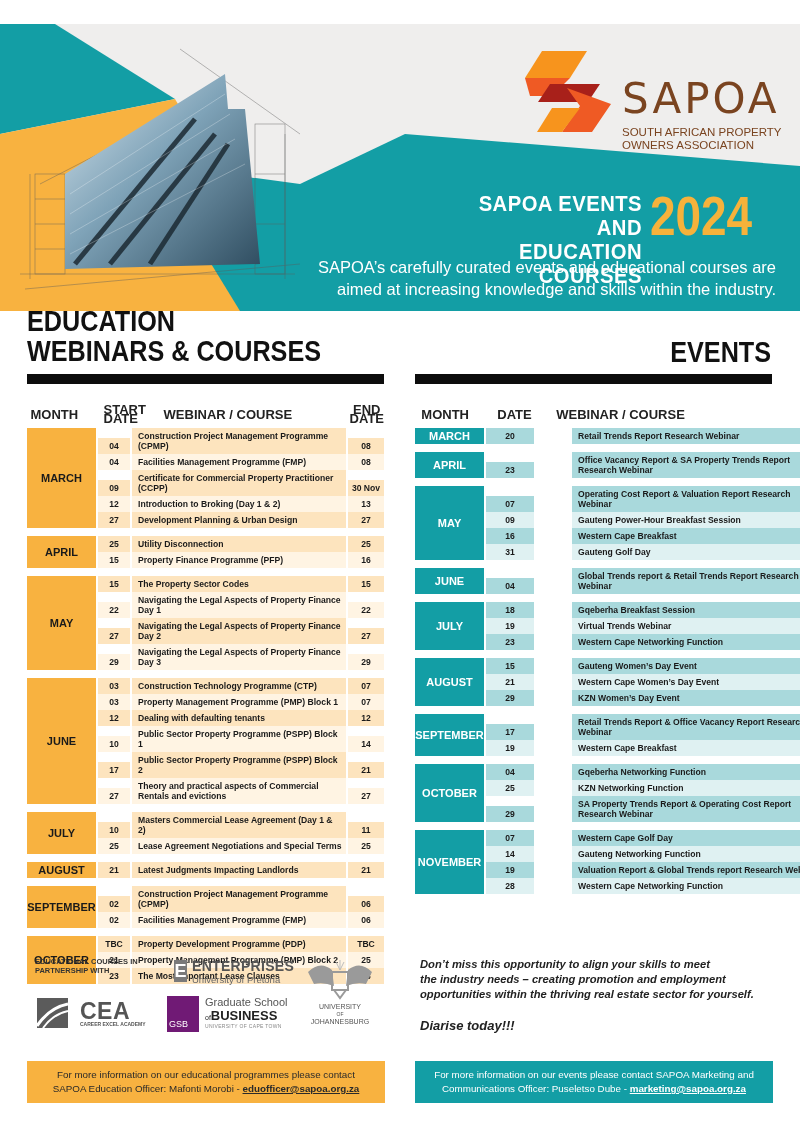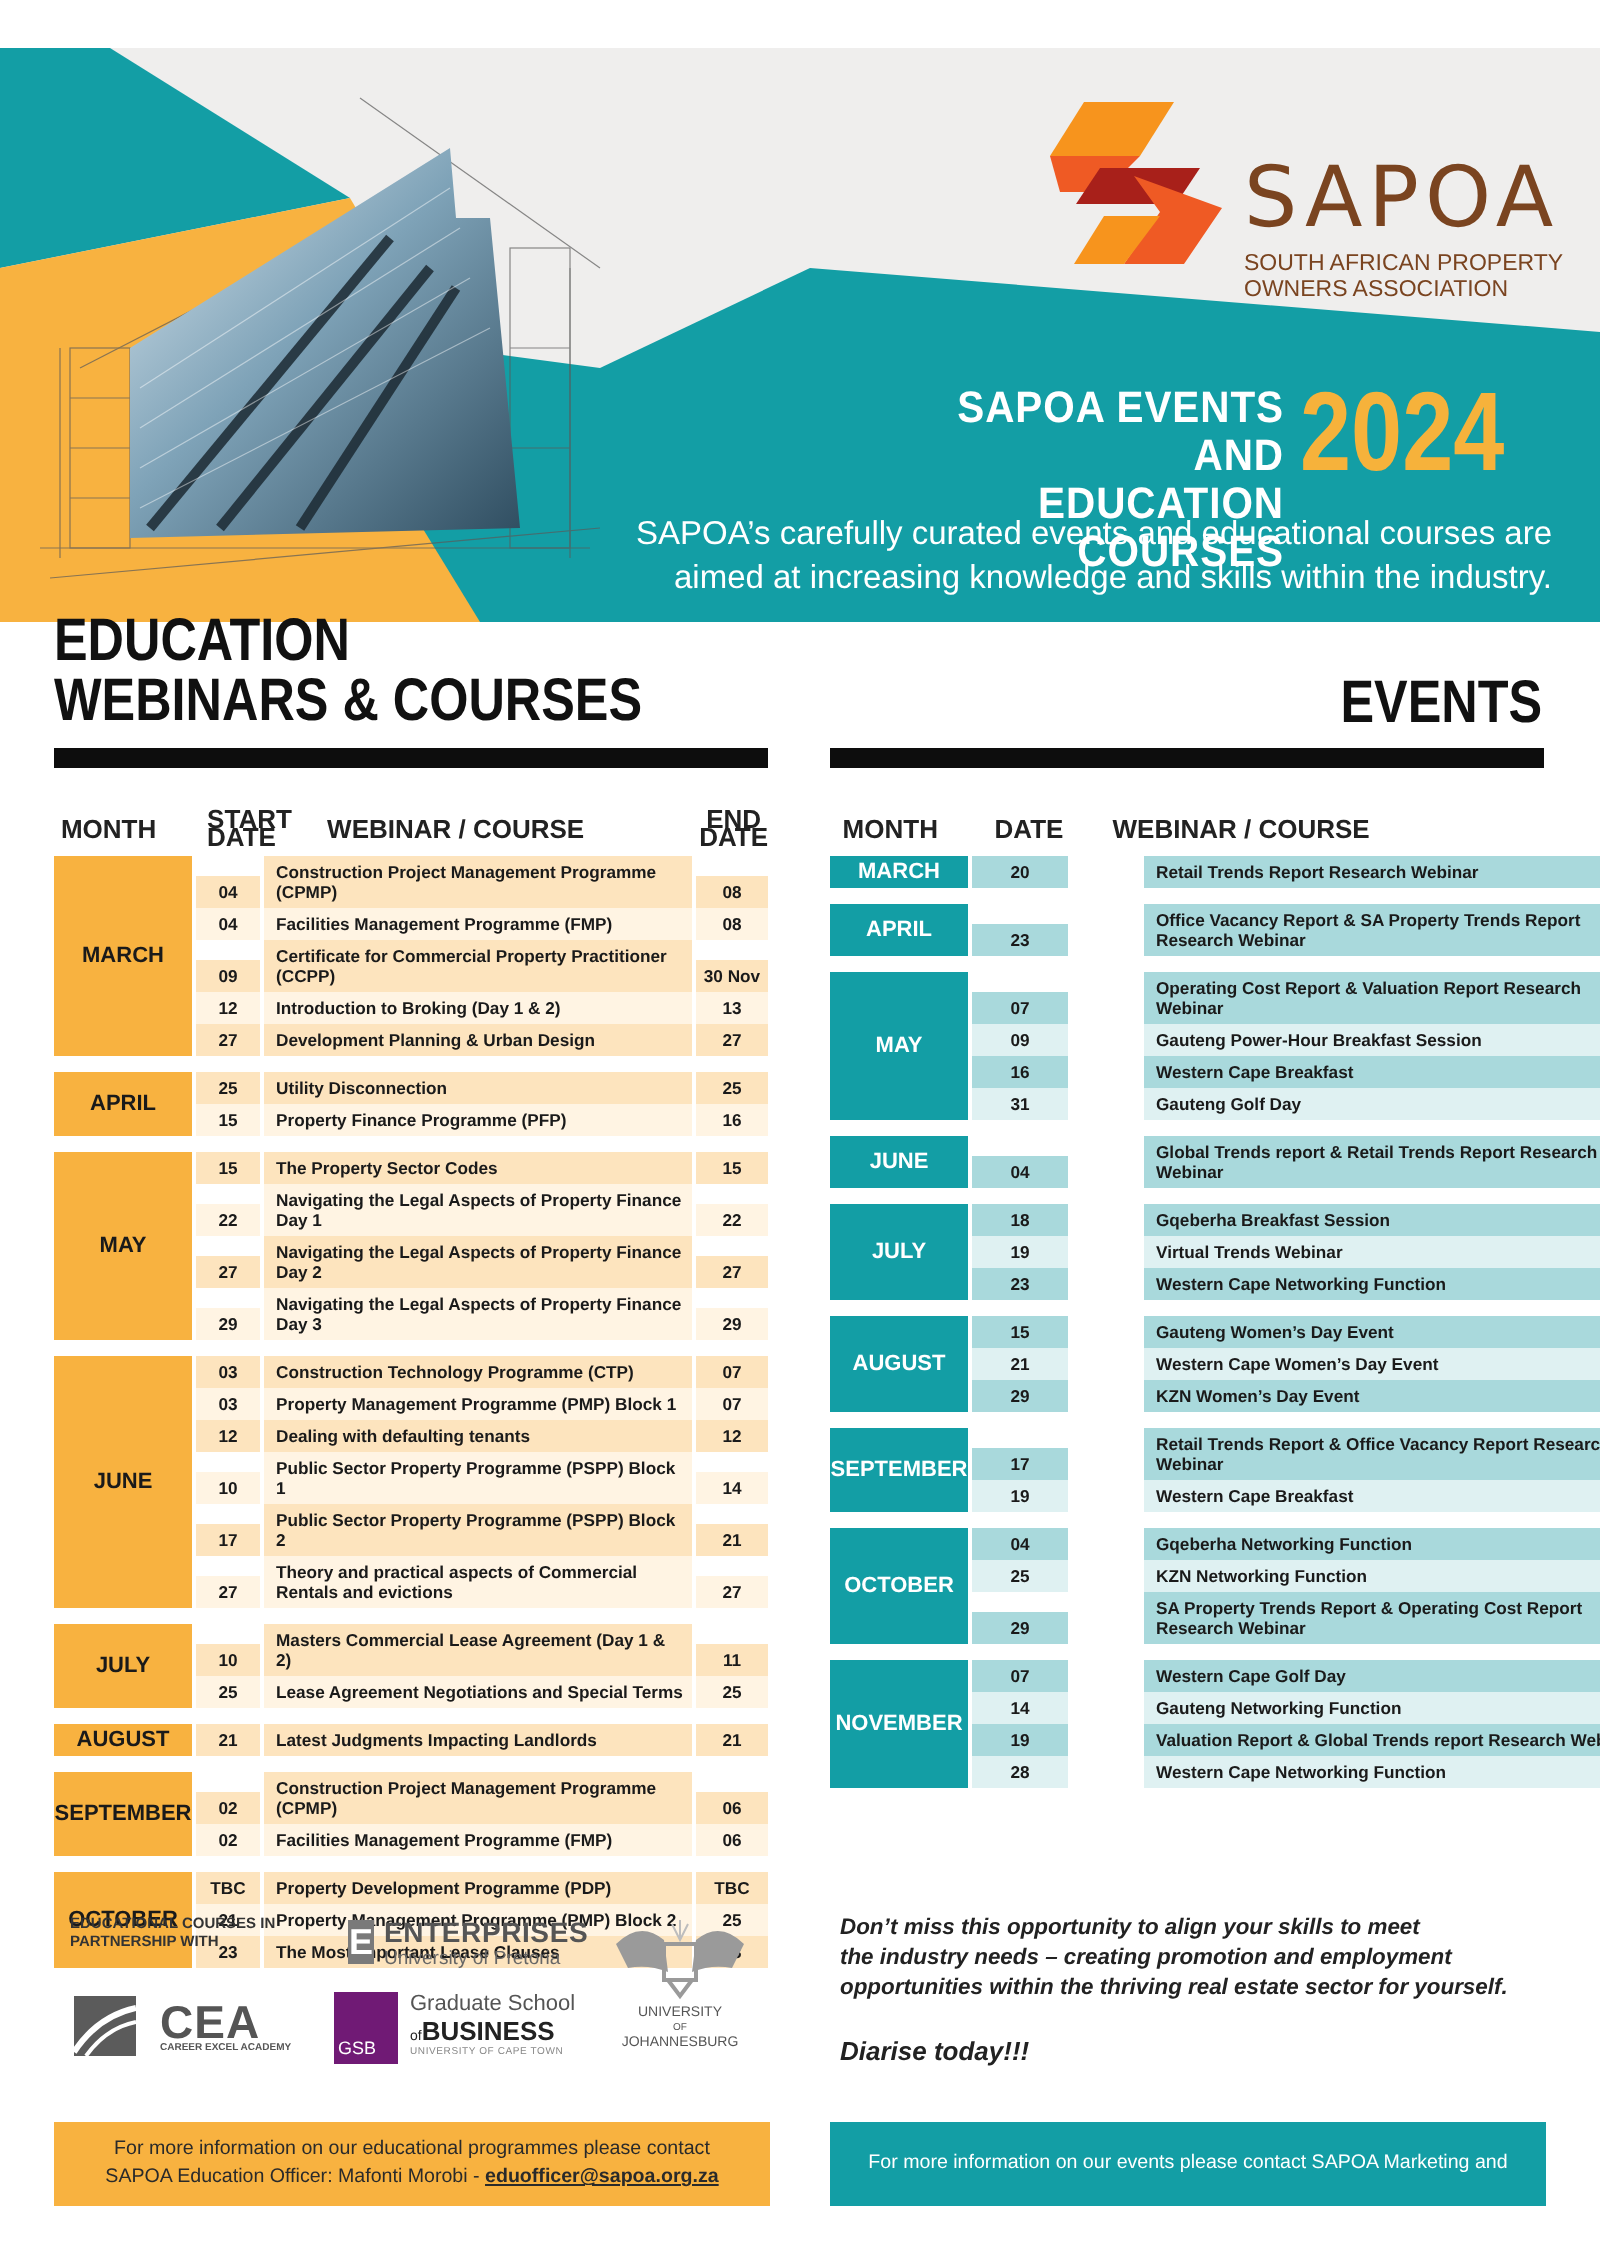--- a/index.html
+++ b/index.html
@@ -546,14 +546,15 @@
 
 <div class="foot edu">
   <div>
     <div>For more information on our educational programmes please contact</div>
     <div><span>SAPOA Education Officer: Mafonti Morobi - </span><a>eduofficer@sapoa.org.za</a></div>
   </div>
 </div>
 <div class="foot ev">
   <div>
     <div>For more information on our events please contact SAPOA Marketing and</div>
+    <div><span>Communications Officer: Puseletso Dube - </span><a>marketing@sapoa.org.za</a></div>
   </div>
 </div>
 
 </body></html>

